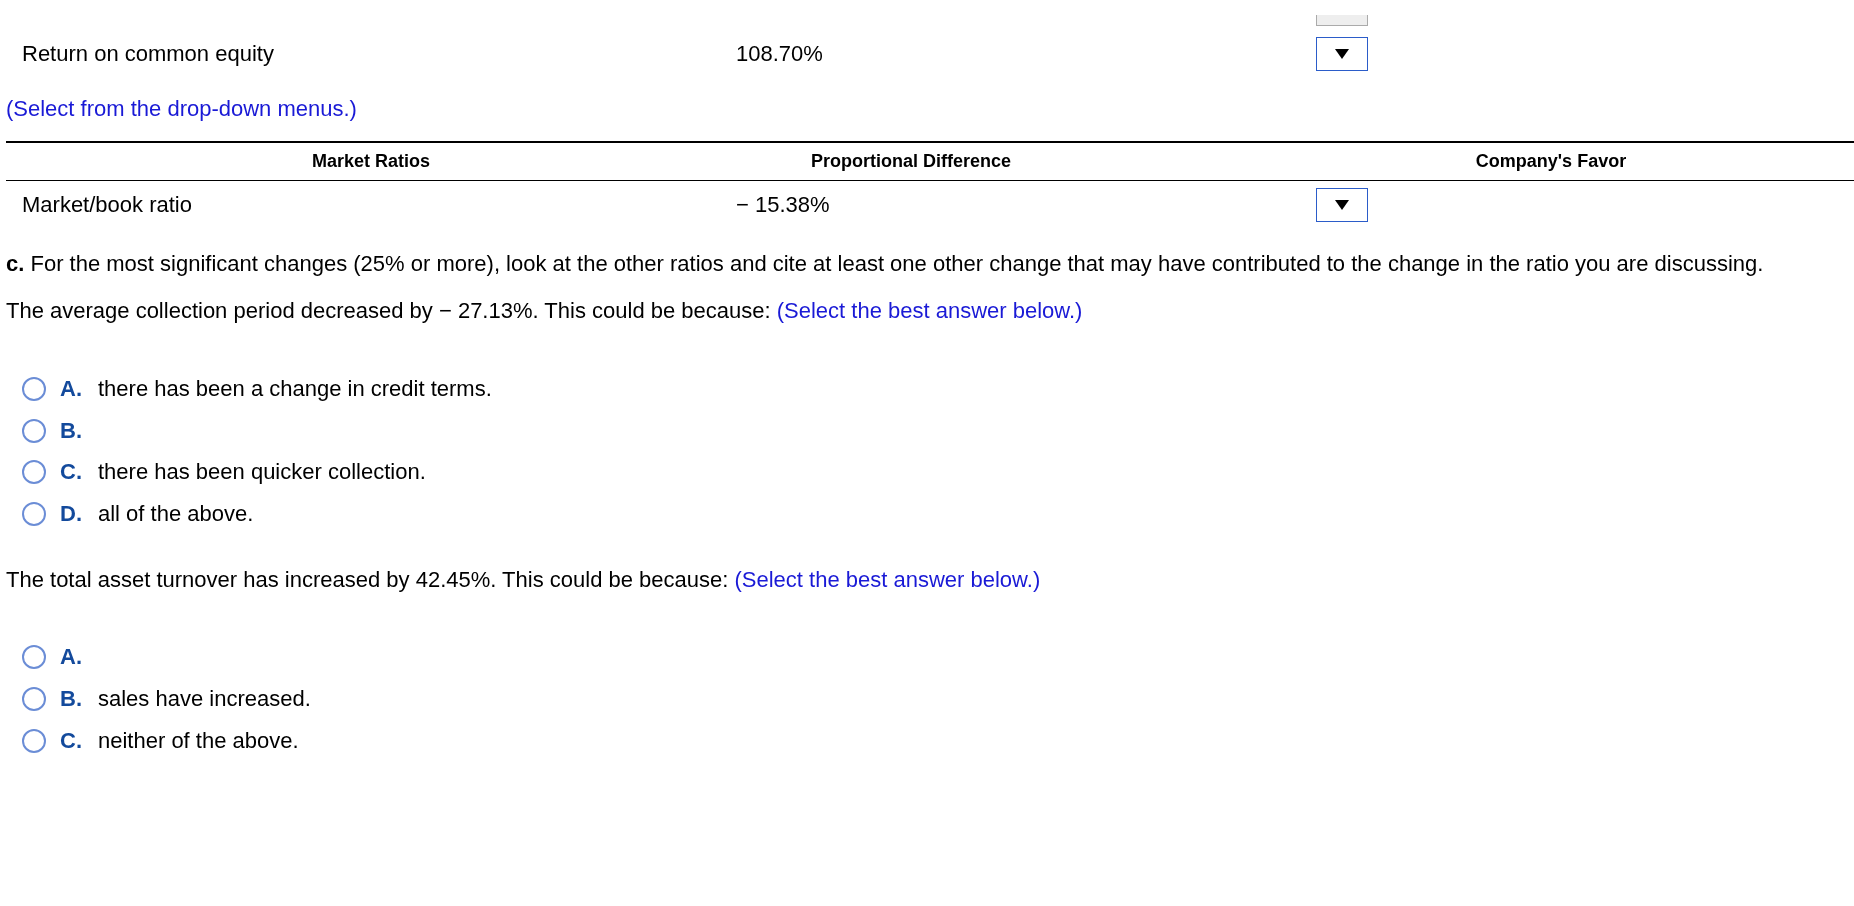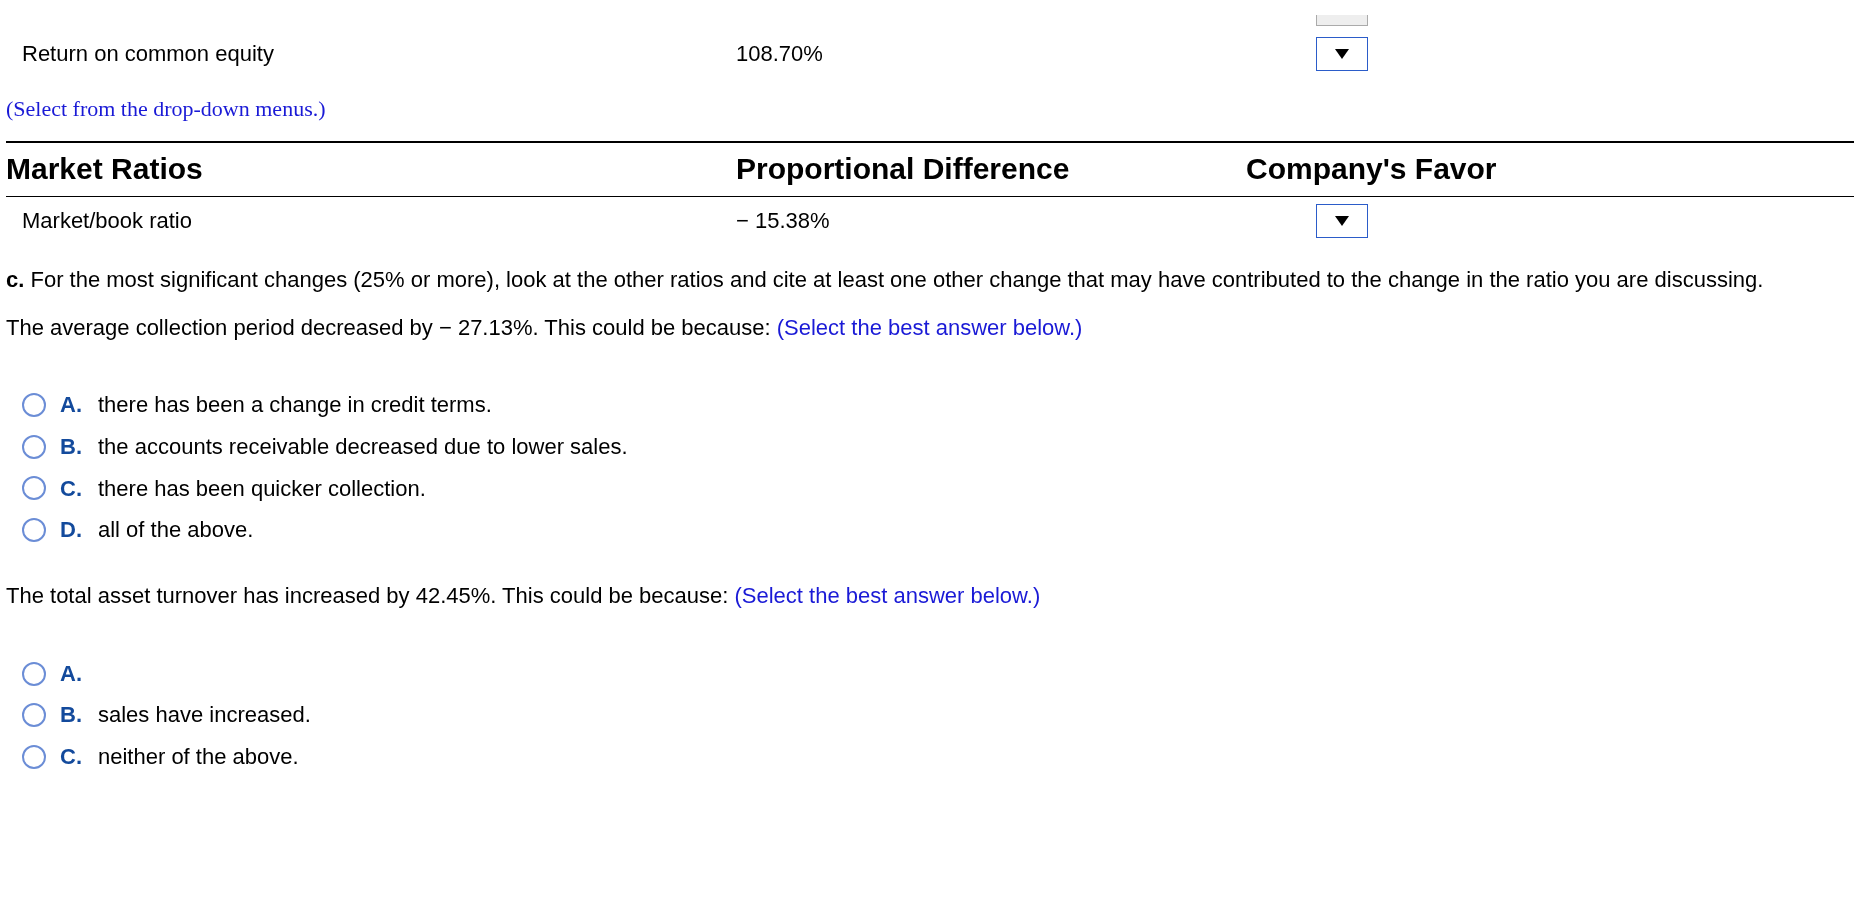--- a/index.html
+++ b/index.html
@@ -38,33 +38,32 @@
     height:10px;
     border-left:1px solid #aaa;
     border-right:1px solid #aaa;
     border-bottom:1px solid #aaa;
     background:#eee;
     margin-left:230px;
   }
   .instr{
     color:#1a1ad6;
     margin:20px 0 18px 0;
-    font-family:Liberation Serif, serif;
   }
   table.hdr{
     border-collapse:collapse;
     width:1850px;
   }
   table.hdr th{
     font-weight:bold;
-    text-align:left;
+    text-align:center;
     border-top:2px solid #000;
     border-bottom:1.5px solid #000;
     padding:6px 0 6px 0;
-    font-size:30px;
+    font-size:18px;
   }
   .para{margin:24px 0 18px 0; max-width:1840px;}
   .bold{font-weight:bold;}
   .blue{color:#1a1ad6;}
   .spacer{height:26px;}
   .opt-line{
     display:flex;
     align-items:center;
     gap:14px;
     padding-left:16px;
@@ -141,21 +140,20 @@
 
 <div id="q1-options">
     <div class="opt-line">
       <span class="radio"></span>
       <span class="opt-letter">A.</span>
       <span class="opt-text">there has been a change in credit terms.</span>
     </div>
     <div class="opt-line">
       <span class="radio"></span>
       <span class="opt-letter">B.</span>
-      <span class="opt-text">the accounts receivable decreased due to lower sales.</span>
     </div>
     <div class="opt-line">
       <span class="radio"></span>
       <span class="opt-letter">C.</span>
       <span class="opt-text">there has been quicker collection.</span>
     </div>
     <div class="opt-line">
       <span class="radio"></span>
       <span class="opt-letter">D.</span>
       <span class="opt-text">all of the above.</span>

